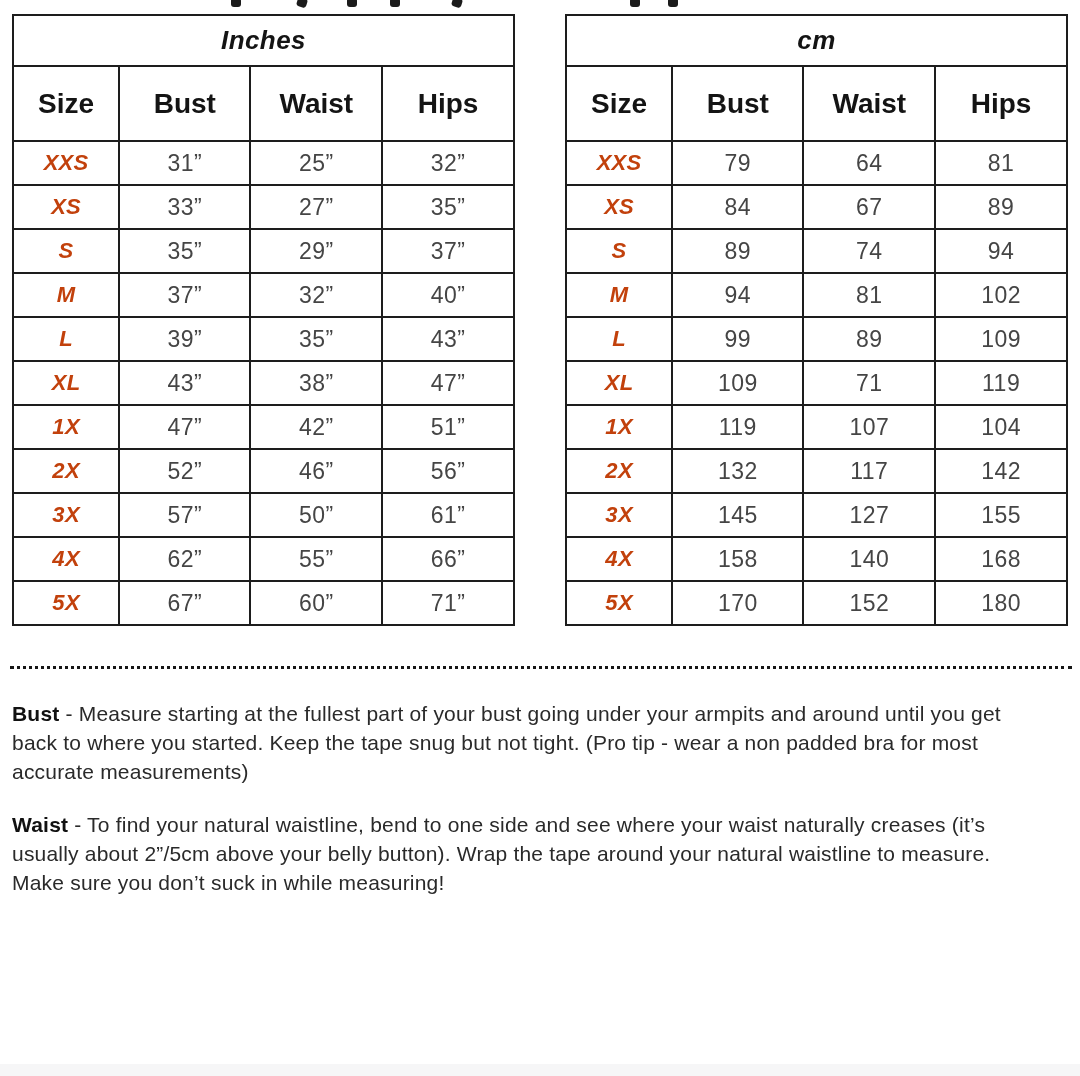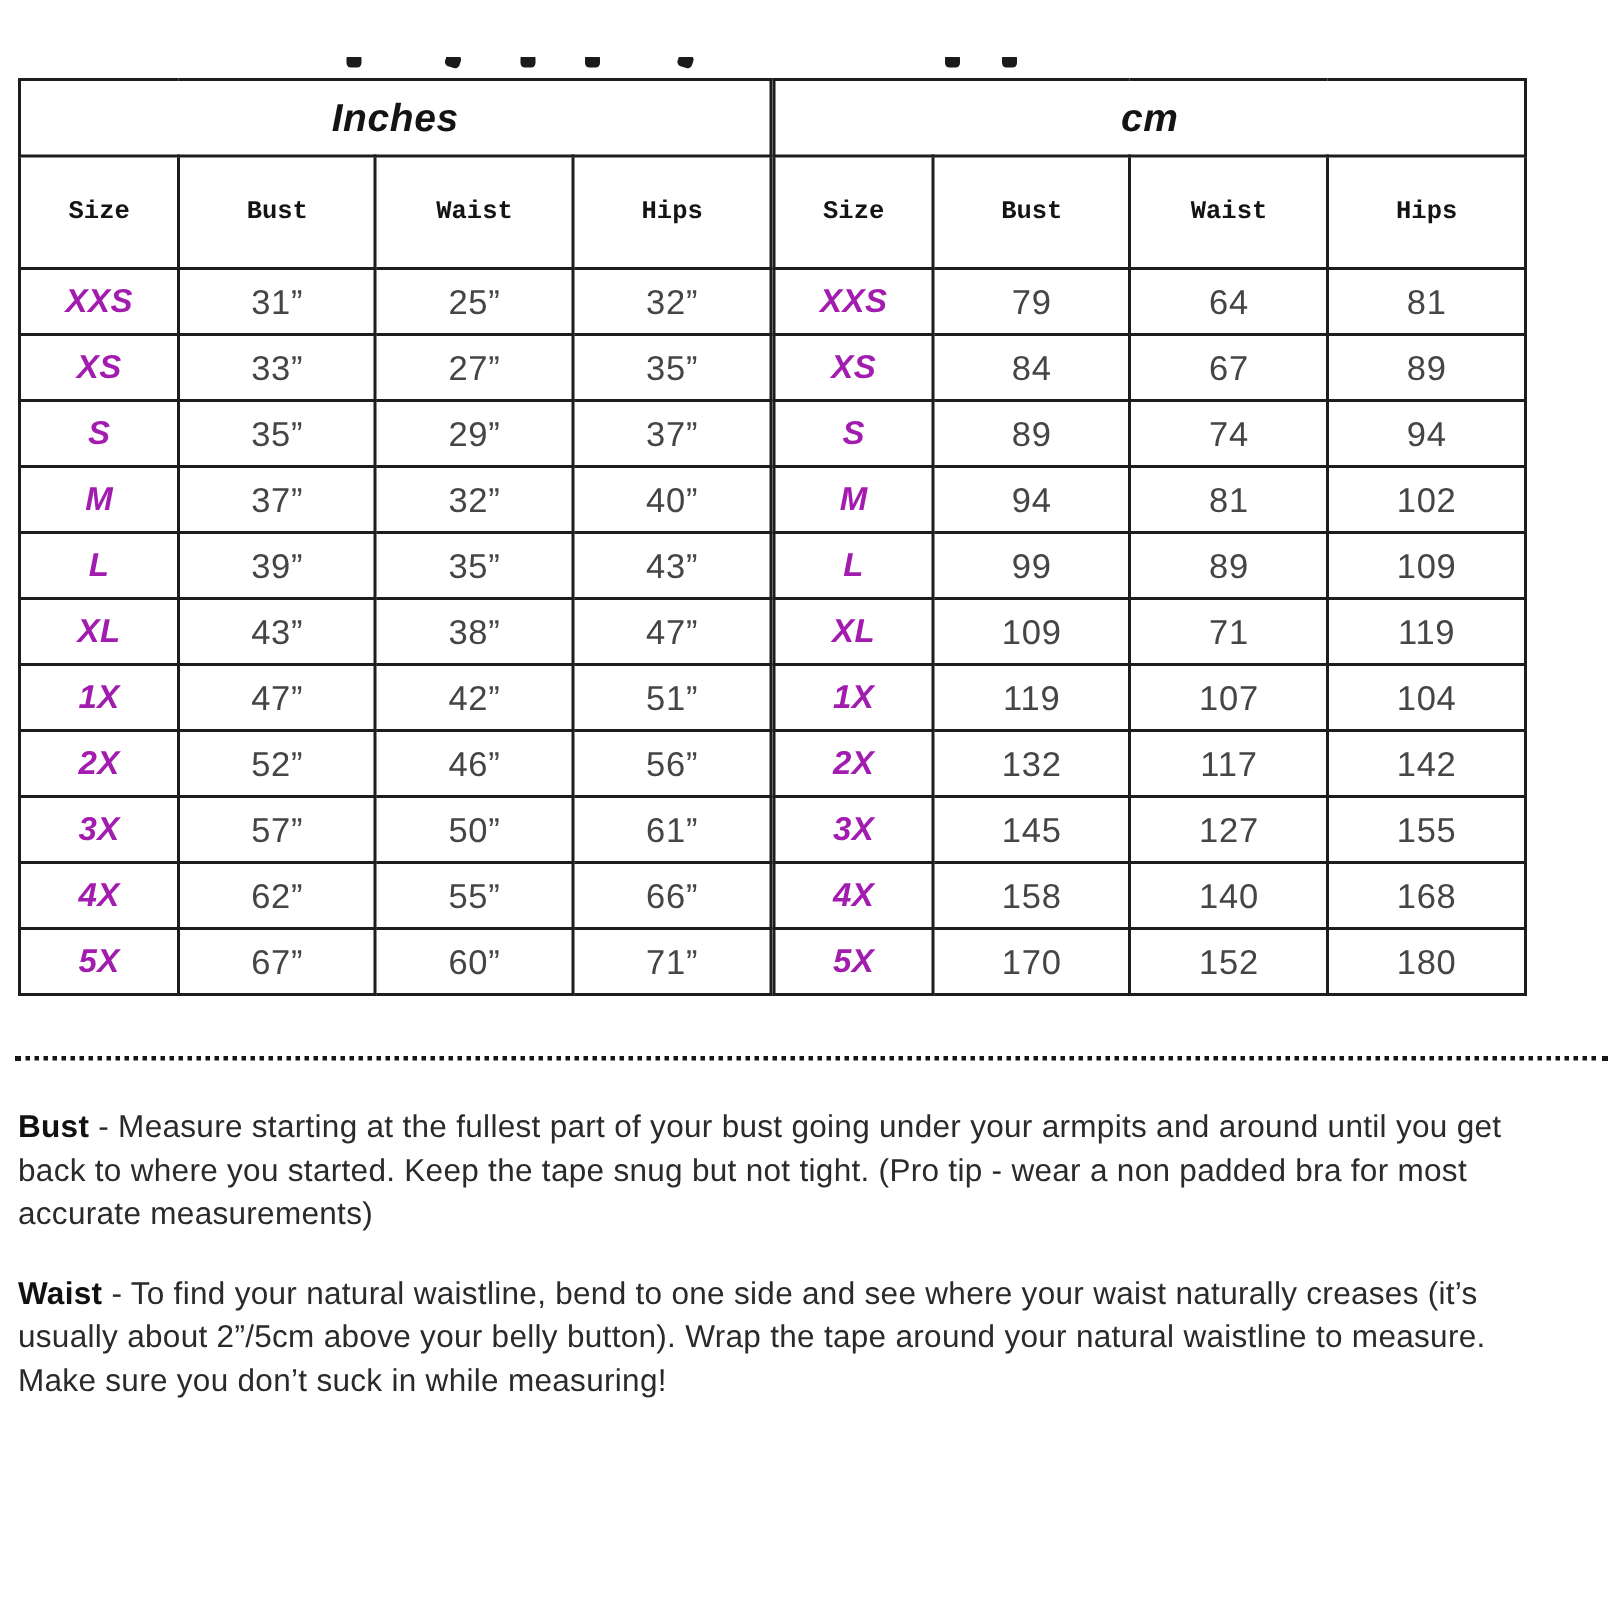--- a/index.html
+++ b/index.html
@@ -17,46 +17,46 @@
   .clipped-top { position: absolute; top: 0; left: 0; width: 1080px; height: 9px; overflow: hidden; }
   .clipped-top .m {
     position: absolute; top: -2px; width: 10px; height: 9px;
     background: #1b1b1b; border-radius: 3px; display: block;
   }
   .m1 { left: 231px; } .m2 { left: 297px; transform: rotate(18deg); width: 7px; }
   .m3 { left: 347px; } .m4 { left: 390px; }
   .m5 { left: 452px; transform: rotate(18deg); width: 7px; }
   .m6 { left: 630px; } .m7 { left: 668px; }
 
-  .tables-row { display: flex; padding: 14px 0 0 12px; margin-top: 38px; }
+  .tables-row { display: flex; gap: 50px; padding: 14px 0 0 12px; }
 
   table.size-chart {
     border-collapse: collapse;
     width: 503px;
     table-layout: fixed;
     background: #fff;
     border: 2px solid #1d1d1d;
   }
   table.size-chart th, table.size-chart td {
     border: 2px solid #1d1d1d;
     text-align: center;
     vertical-align: middle;
     padding: 0;
   }
   tr.title-row { height: 51px; }
   th.title-cell {
     font-style: italic; font-weight: 700; font-size: 26px;
     letter-spacing: 0.4px; color: #141414;
   }
   tr.colhead-row { height: 75px; }
-  th.colhead-cell { font-weight: 700; font-size: 17px; color: #141414; font-family: Liberation Mono, monospace; }
+  th.colhead-cell { font-weight: 700; font-size: 28px; color: #141414; }
   tr.data-row { height: 44px; }
   th.size-cell {
     font-style: italic; font-weight: 700; font-size: 22px;
-    letter-spacing: 0.3px; color: #a21caf;
+    letter-spacing: 0.3px; color: #c2410c;
   }
   td.value-cell {
     font-weight: 400; font-size: 23px; color: #454545; letter-spacing: 0.5px;
   }
 
   .divider {
     margin: 40px 8px 0 10px;
     border-top: 3px dotted #161616;
     height: 0;
   }

